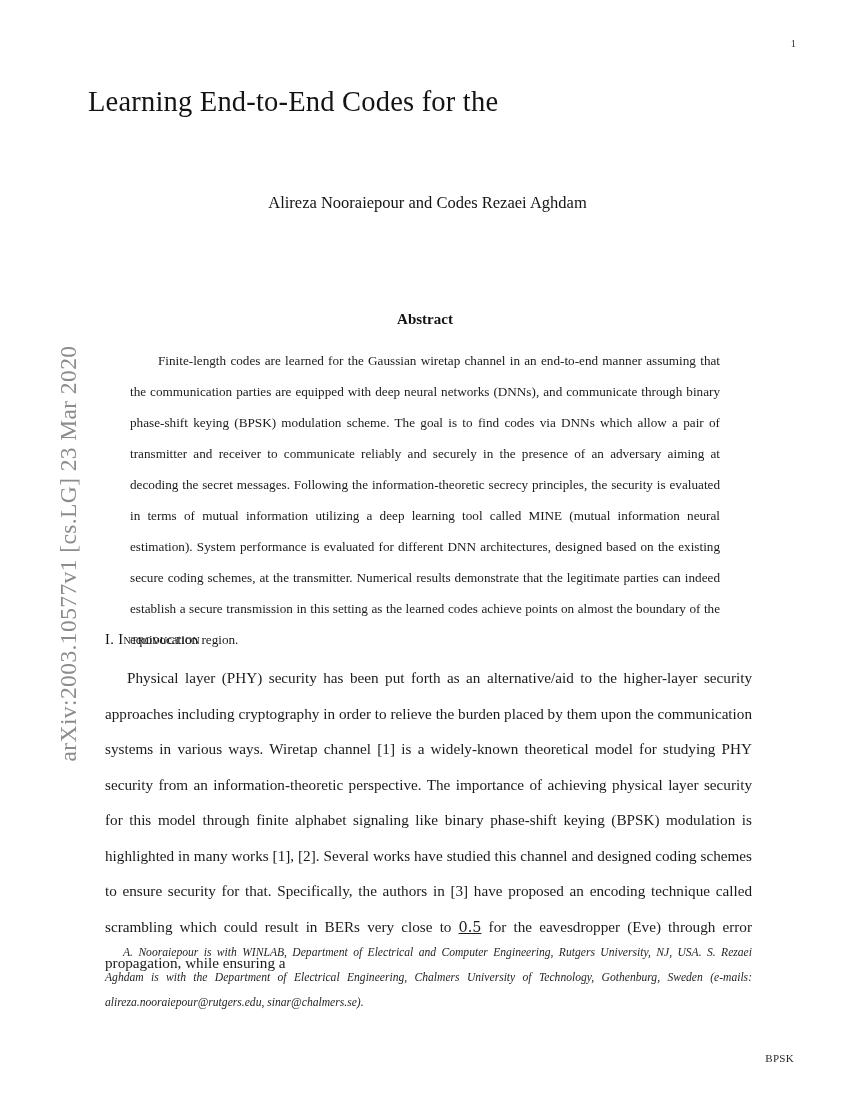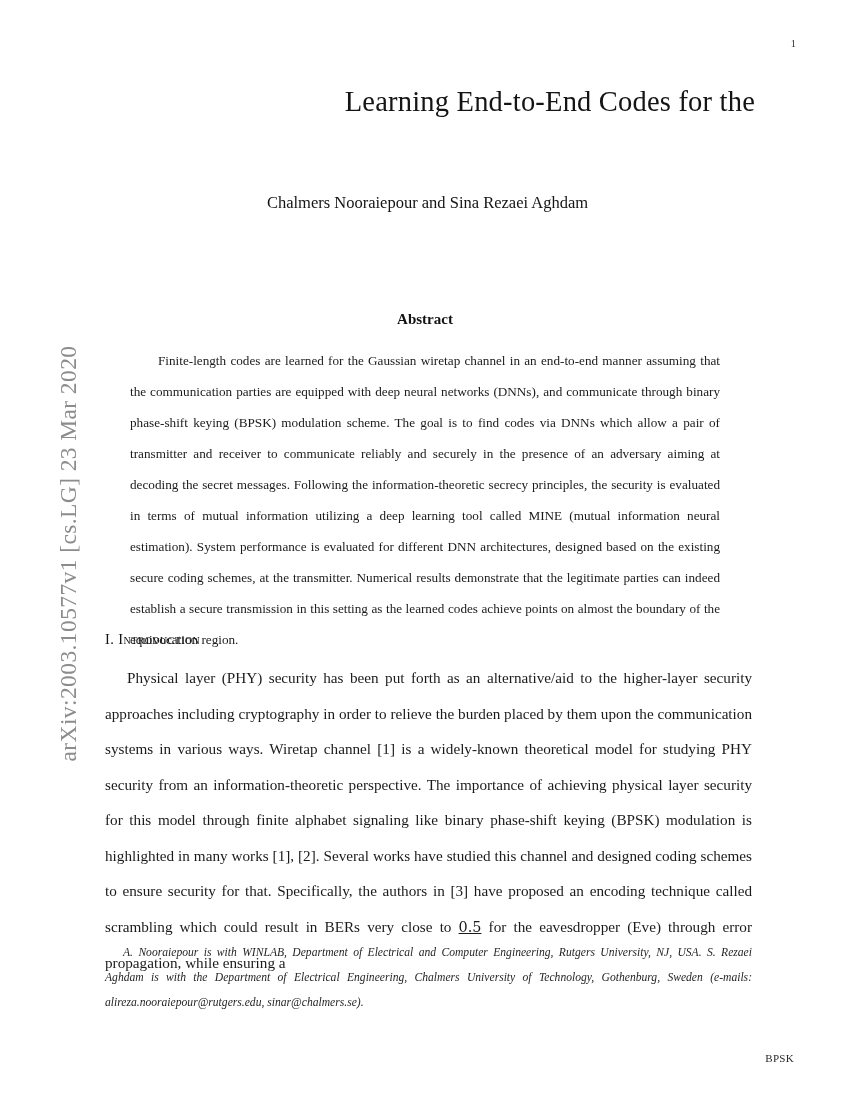--- a/index.html
+++ b/index.html
@@ -49,24 +49,24 @@
     bottom: 36px;
     font-size: 11px;
     font-variant: small-caps;
     letter-spacing: 0.3px;
     color: #2a2a2a;
   }
 
   
   .title-block {
     position: absolute;
-    left: 100px;
+    left: 88px;
     top: 75px;
     width: 655px;
-    text-align: right;
+    text-align: left;
   }
   .title-line {
     font-size: 28.5px;
     line-height: 54px;
     letter-spacing: 0.2px;
     color: #141414;
     white-space: nowrap;
   }
   .authors {
     position: absolute;
@@ -156,21 +156,21 @@
 <div class="page">
 
   <div class="arxiv-stamp">arXiv:2003.10577v1  [cs.LG]  23 Mar 2020</div>
 
   <div class="page-number">1</div>
 
   <div class="title-block">
     <div class="title-line">Learning End-to-End Codes for the</div>
   </div>
 
-  <div class="authors">Chalmers Nooraiepour and Sina Rezaei Aghdam</div>
+  <div class="authors">Alireza Nooraiepour and Codes Rezaei Aghdam</div>
 
   <div class="abstract-heading">Abstract</div>
 
   <div class="abstract-body">Finite-length codes are learned for the Gaussian wiretap channel in an end-to-end manner assuming that the communication parties are equipped with deep neural networks (DNNs), and communicate through binary phase-shift keying (BPSK) modulation scheme. The goal is to find codes via DNNs which allow a pair of transmitter and receiver to communicate reliably and securely in the presence of an adversary aiming at decoding the secret messages. Following the information-theoretic secrecy principles, the security is evaluated in terms of mutual information utilizing a deep learning tool called MINE (mutual information neural estimation). System performance is evaluated for different DNN architectures, designed based on the existing secure coding schemes, at the transmitter. Numerical results demonstrate that the legitimate parties can indeed establish a secure transmission in this setting as the learned codes achieve points on almost the boundary of the equivocation region.</div>
 
   <div class="section-heading">
     <span class="numeral">I.</span>
     <span>Introduction</span>
   </div>
 

